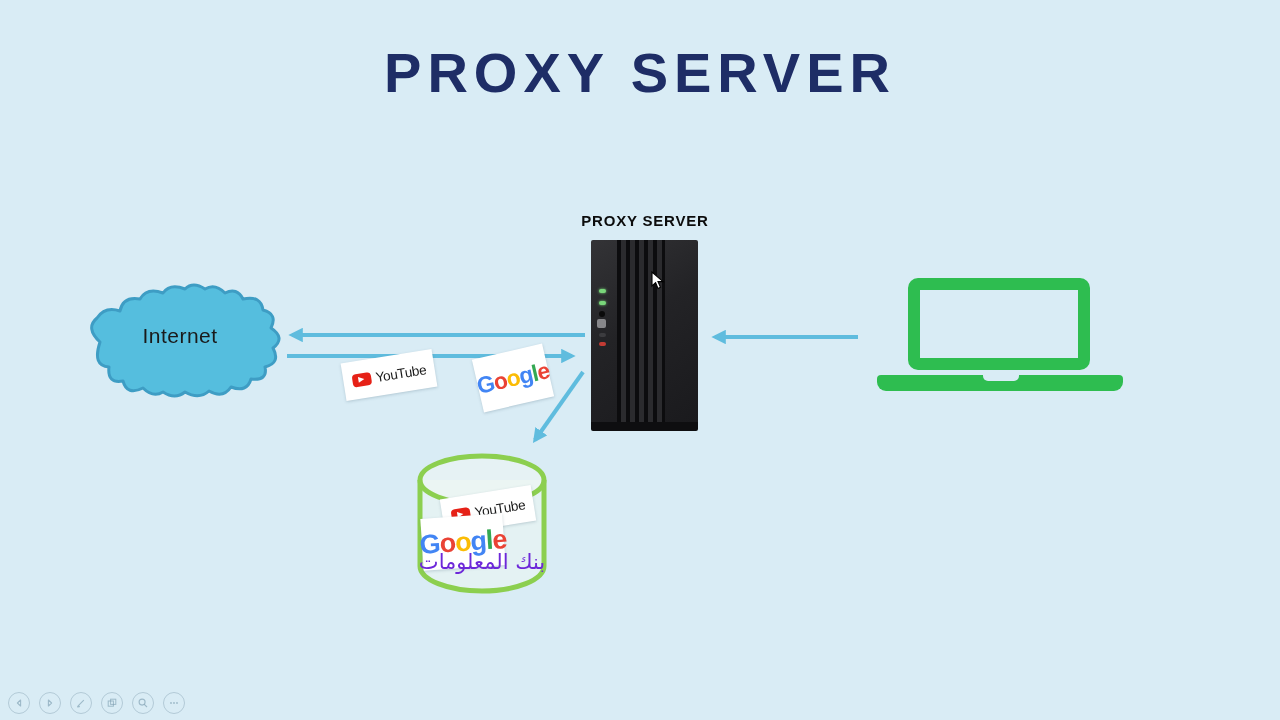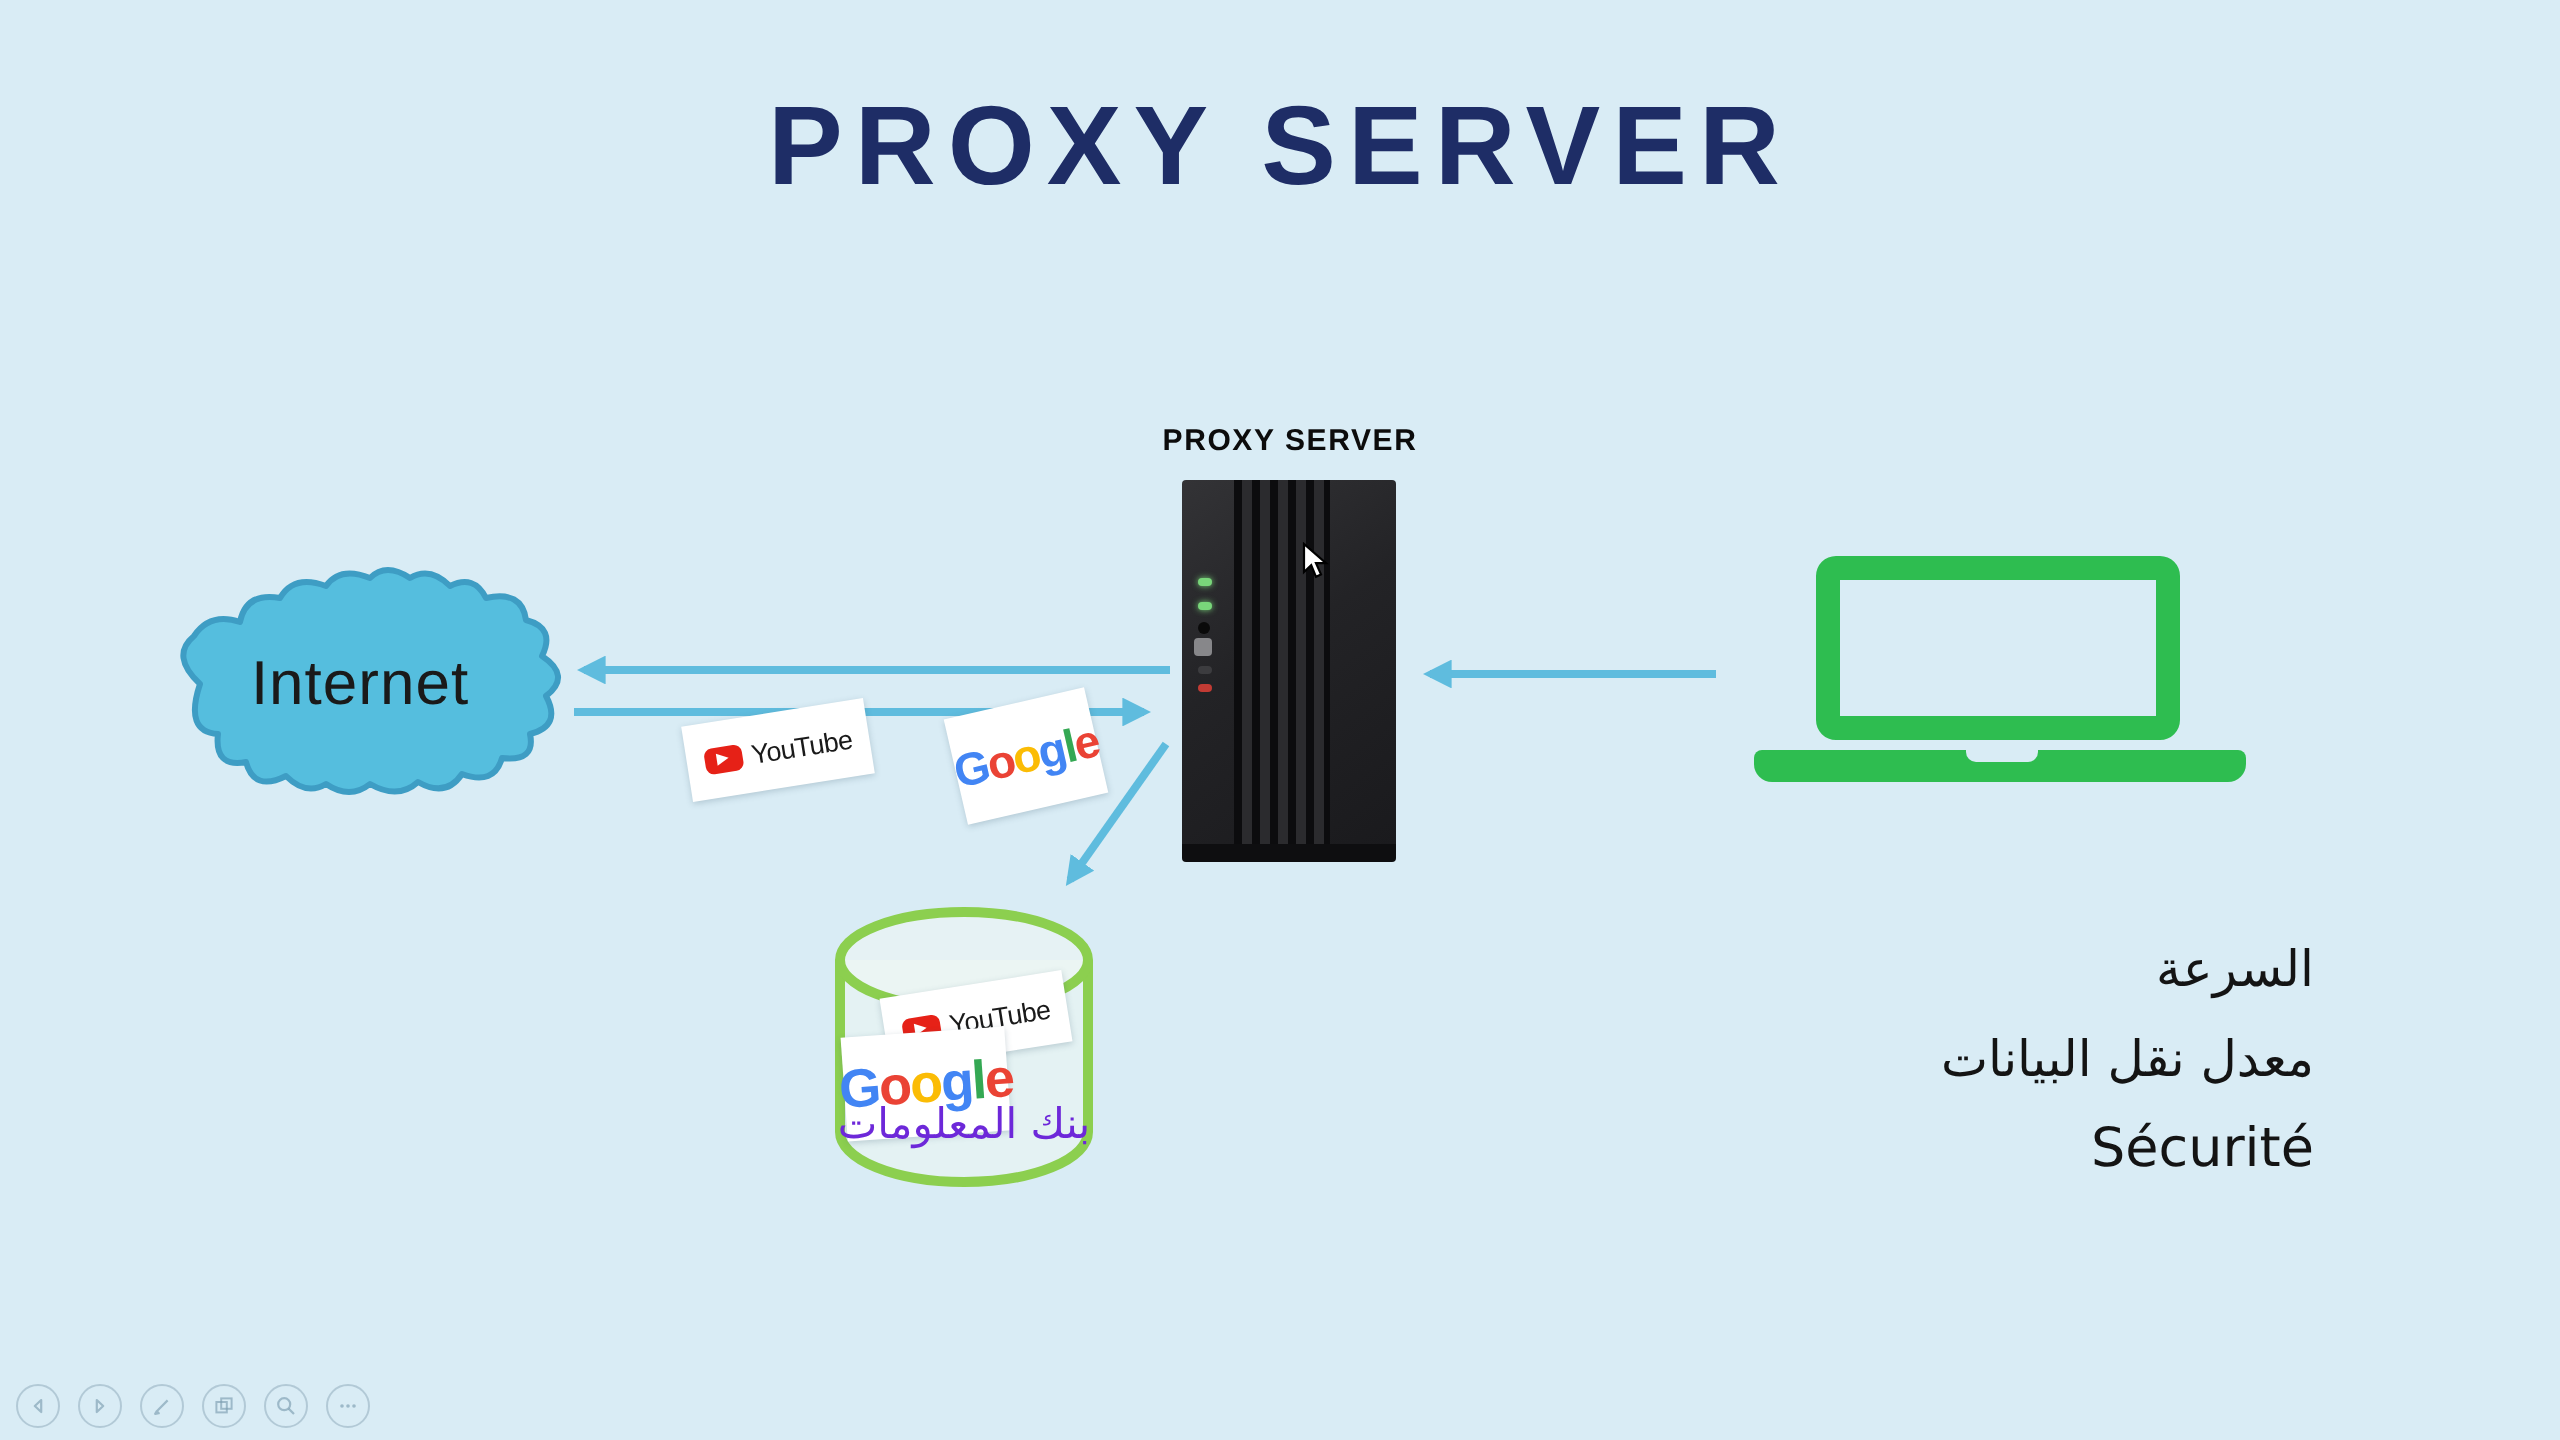--- a/index.html
+++ b/index.html
@@ -15,21 +15,21 @@
   }
 
   
   .arrows { position:absolute; left:0; top:0; z-index:2; }
 
   
   .cloud-group { position:absolute; left:75px; top:280px; width:210px; height:120px; z-index:1; }
   .cloud-group svg { position:absolute; left:0; top:0; }
   .cloud-label {
     position:absolute; left:30px; top:44px; width:150px; text-align:center;
-    font-size:31px; color:#1a1a1a; letter-spacing:0.5px;
+    font-size:21px; color:#1a1a1a; letter-spacing:0.5px;
   }
 
   
   .server-group { position:absolute; left:591px; top:240px; width:107px; height:191px; z-index:3; }
   .server-label {
     position:absolute; left:-18px; top:-28px; width:144px; text-align:center;
     font-size:15px; font-weight:bold; letter-spacing:0.8px; color:#0c0c0c; white-space:nowrap;
   }
   .tower {
     position:absolute; left:0; top:0; width:107px; height:191px;
@@ -181,25 +181,20 @@
     <div class="logo-card youtube-card-2">
       <span class="yt-play"></span>
       <span class="yt-text">YouTube</span>
     </div>
     <div class="logo-card google-card-2">
       <span class="google-logo"><span style="color: rgb(66, 133, 244);">G</span><span style="color: rgb(234, 67, 53);">o</span><span style="color: rgb(251, 188, 5);">o</span><span style="color: rgb(66, 133, 244);">g</span><span style="color: rgb(52, 168, 83);">l</span><span style="color: rgb(234, 67, 53);">e</span></span>
     </div>
     <div class="db-label" dir="rtl">بنك المعلومات</div>
   </div>
 
-  <div class="features">
-    <div class="feature-line" dir="rtl">السرعة</div>
-    <div class="feature-line" dir="rtl">معدل نقل البيانات</div>
-    <div class="feature-line latin">Sécurité</div>
-  </div>
 
   <div class="toolbar">
     <button class="tb-btn">
       <svg width="12" height="12" viewBox="0 0 12 12">
           <path d="M7.6,3 L4.4,6 L7.6,9 Z" fill="none" stroke="currentColor" stroke-width="1.1" stroke-linejoin="round"></path>
         </svg>
     </button>
     <button class="tb-btn">
       <svg width="12" height="12" viewBox="0 0 12 12">
           <path d="M4.4,3 L7.6,6 L4.4,9 Z" fill="none" stroke="currentColor" stroke-width="1.1" stroke-linejoin="round"></path>

